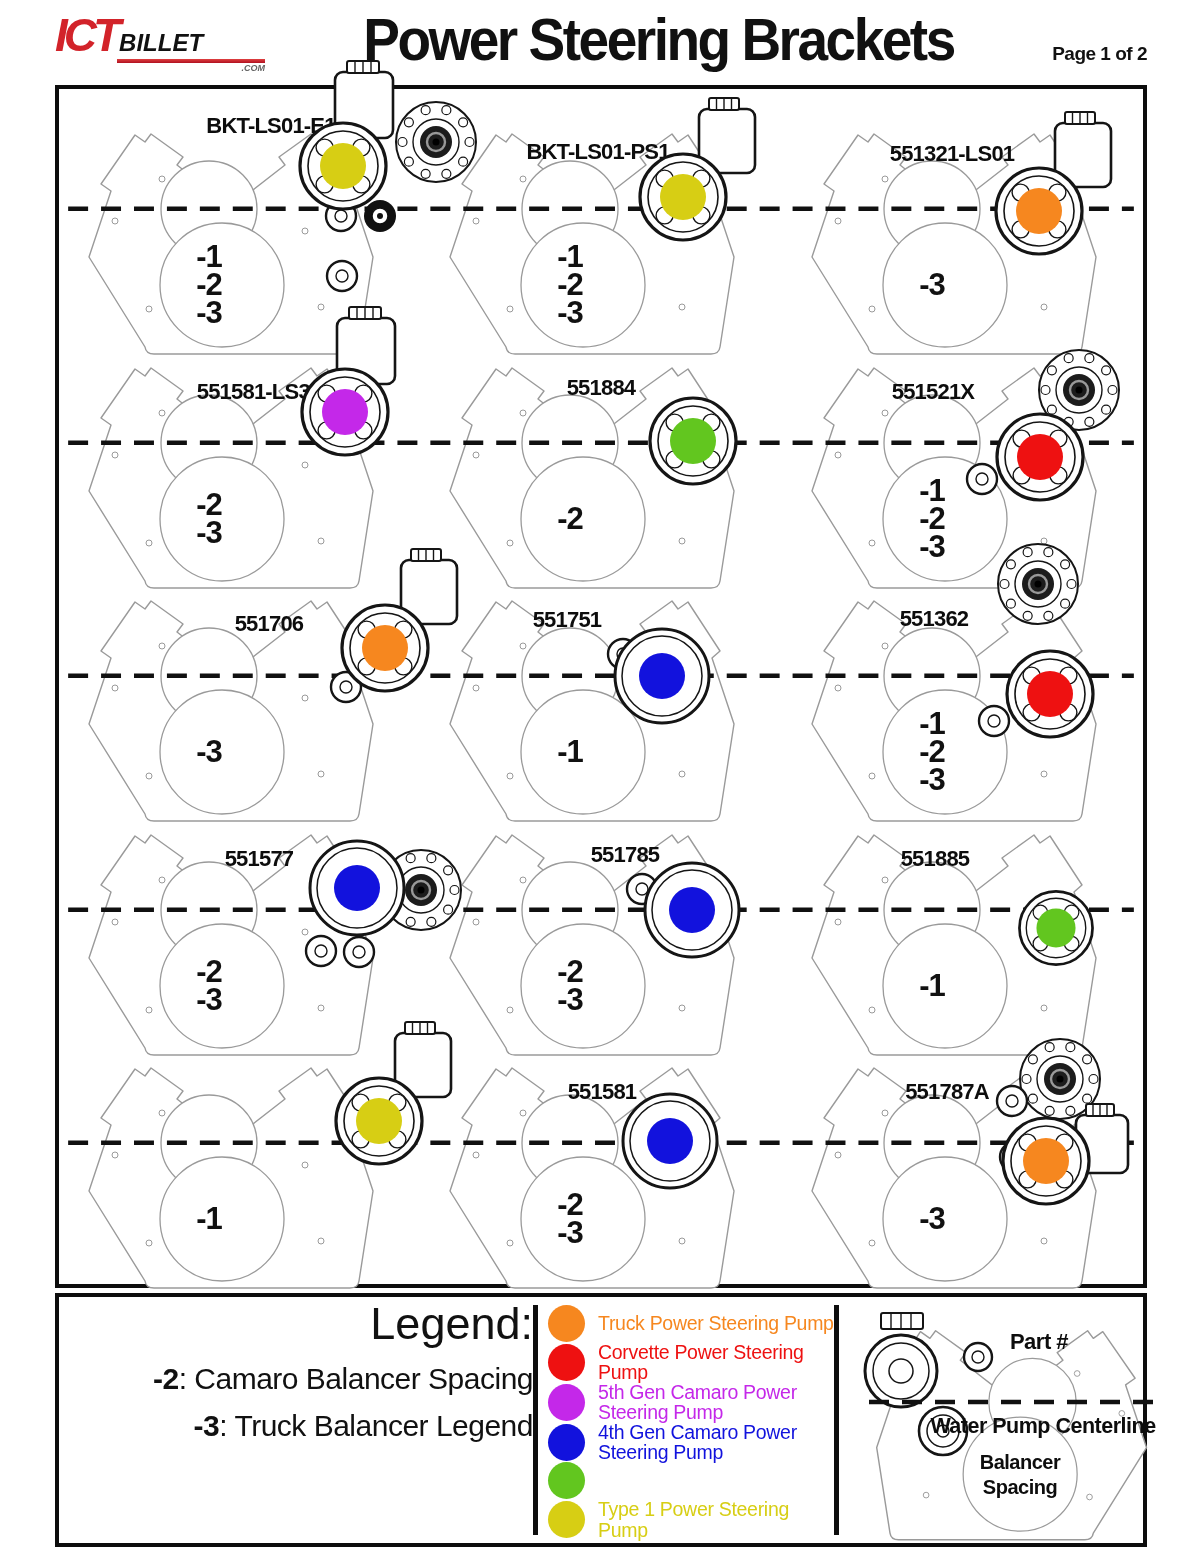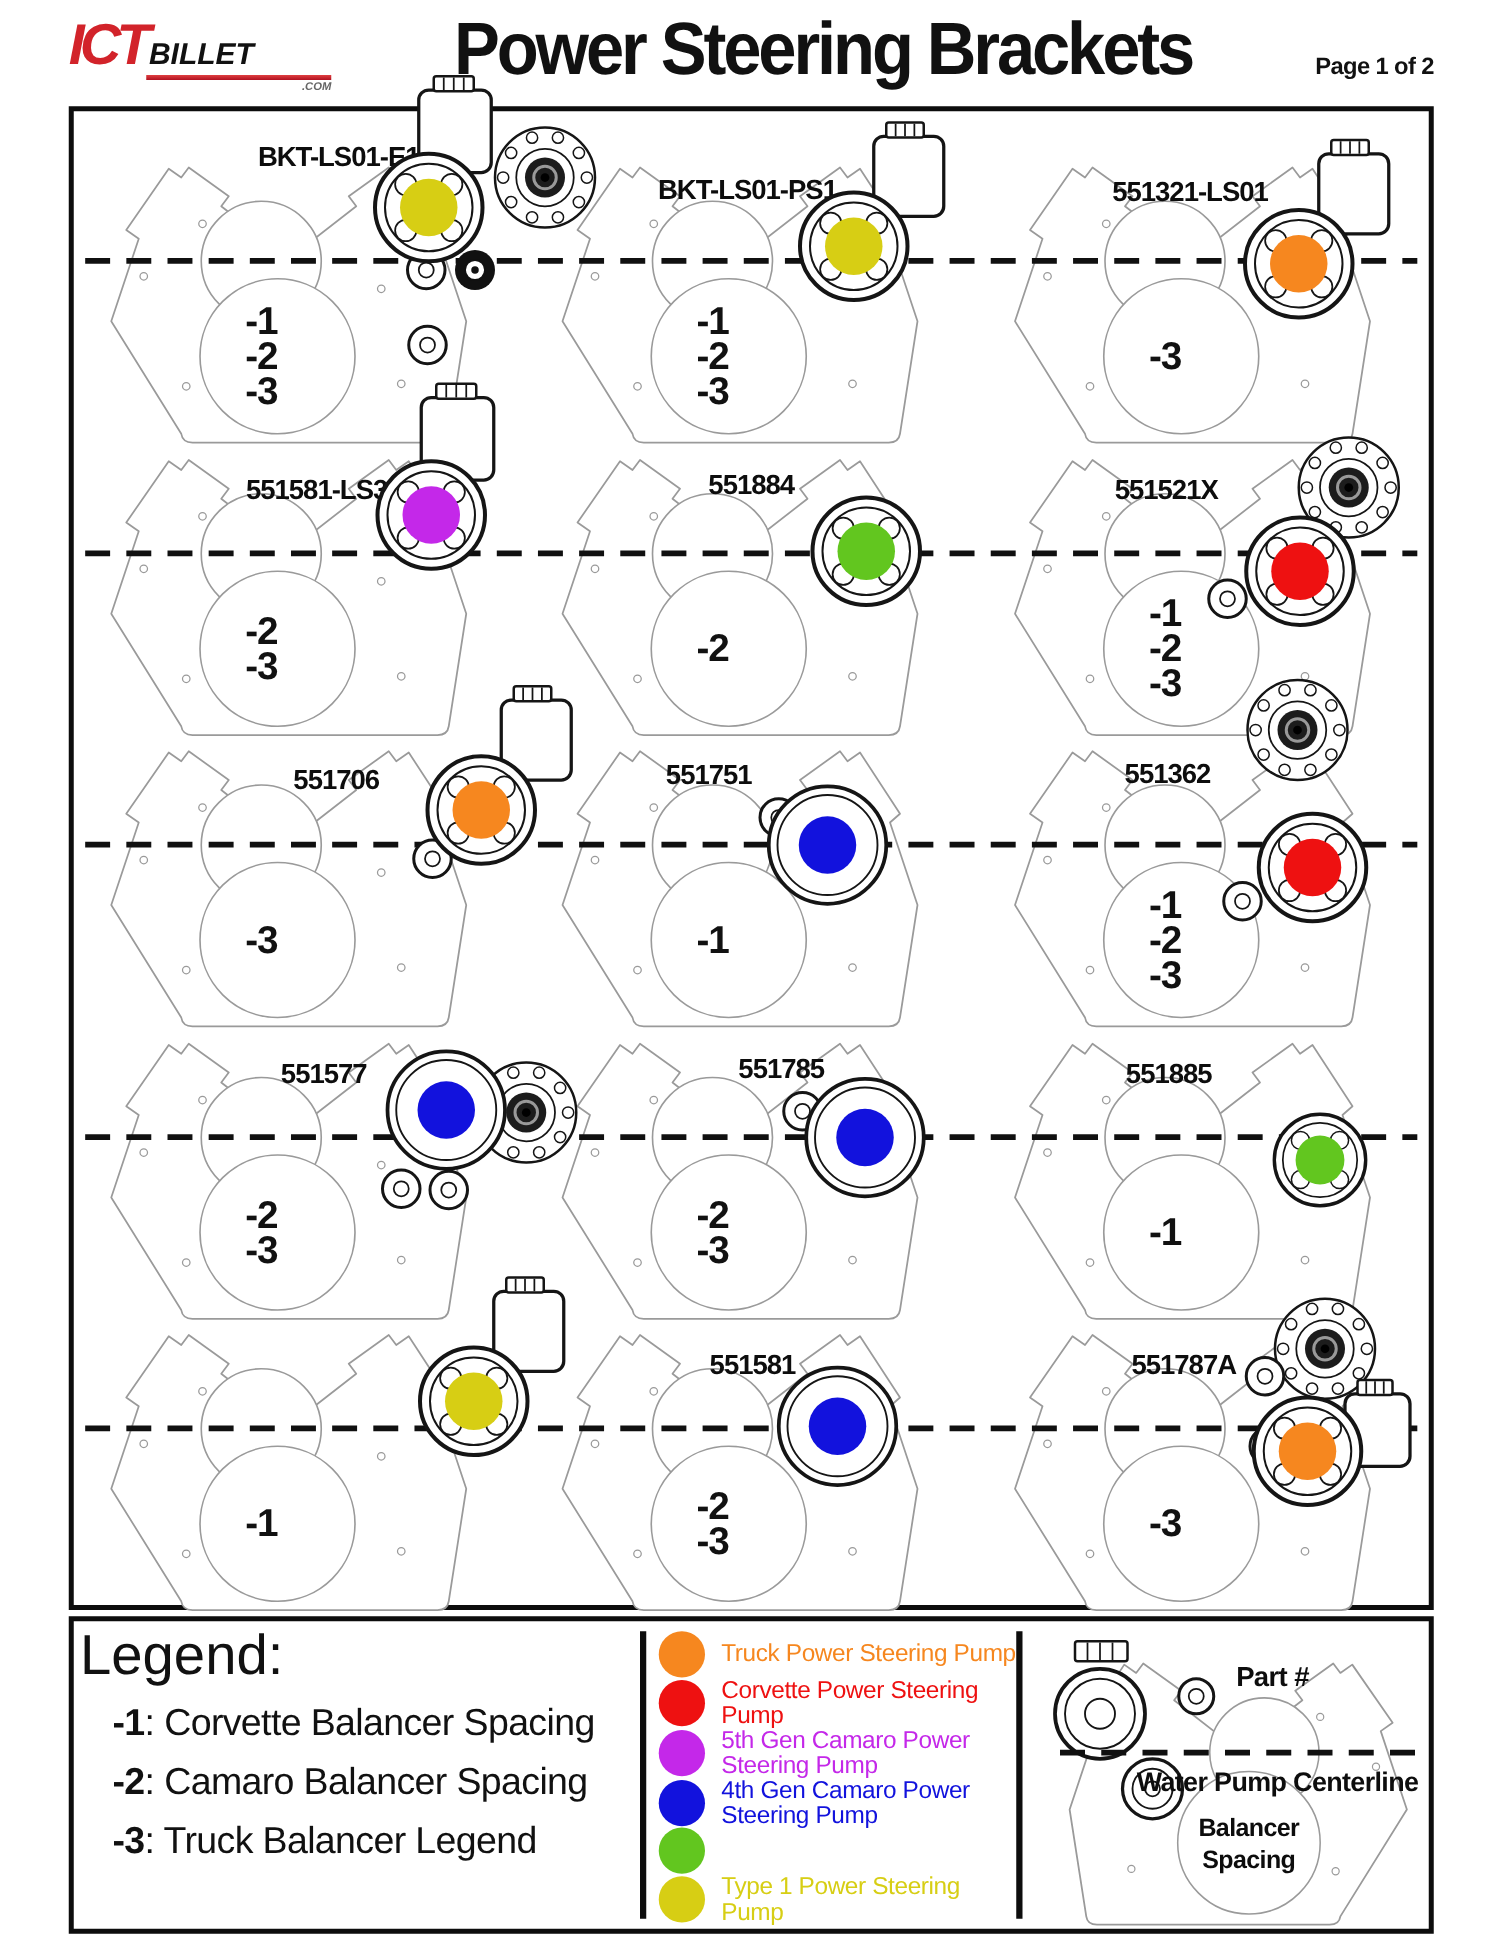--- a/index.html
+++ b/index.html
@@ -29,21 +29,21 @@
   .row{position:relative;height:233.5px;}
   .dashline{position:absolute;left:0;top:0;width:100%;height:100%;z-index:2;
             pointer-events:none;}
   .cell{position:absolute;top:0;width:362px;height:234px;}
   .cell svg{position:absolute;left:0;top:0;overflow:visible;}
   svg.base{z-index:1;} svg.over{z-index:3;}
   
   .legend{position:absolute;left:55px;top:1293px;width:1092px;height:254px;
           border:4px solid #0d0d0d;box-sizing:border-box;background:#fff;
           display:flex;}
-  .leg-left{width:448px;padding:2px 0 0 5px;}
+  .leg-left{width:448px;padding:2px 0 0 26px;text-align:right;}
   .leg-title{font-size:45px;line-height:1.1;}
   .leg-item{font-size:30px;margin:13px 0 0 26px;letter-spacing:-.5px;white-space:nowrap;}
   .leg-item b{font-weight:bold;}
   .leg-div{width:5px;background:#0d0d0d;margin:8px 0;}
   .leg-mid{width:296px;padding:8px 0 10px 10px;display:flex;flex-direction:column;
            justify-content:space-between;box-sizing:border-box;}
   .pump-item{display:flex;align-items:center;gap:13px;}
   .pump-dot{width:37px;height:37px;border-radius:50%;flex:0 0 37px;}
   .pump-label{font-size:19.5px;line-height:1.03;letter-spacing:-.3px;}
   .leg-right{flex:1;position:relative;}
@@ -659,23 +659,20 @@
       </div>
       <svg class="dashline" width="1084" height="234" viewBox="0 0 1084 234">
         <line x1="8" y1="100" x2="1076" y2="100" stroke="#101010" stroke-width="4.6" stroke-dasharray="20 13"></line>
       </svg>
     </div>
   </div>
 
 <div class="legend">
   <div class="leg-left">
     <div class="leg-title">Legend:</div>
-    <div class="leg-item">
-      <b>-1</b><span>: Corvette Balancer Spacing</span>
-    </div>
     <div class="leg-item">
       <b>-2</b><span>: Camaro Balancer Spacing</span>
     </div>
     <div class="leg-item">
       <b>-3</b><span>: Truck Balancer Legend</span>
     </div>
   </div>
   <div class="leg-div"></div>
   <div class="leg-mid" id="pump-legend">
       <div class="pump-item">

